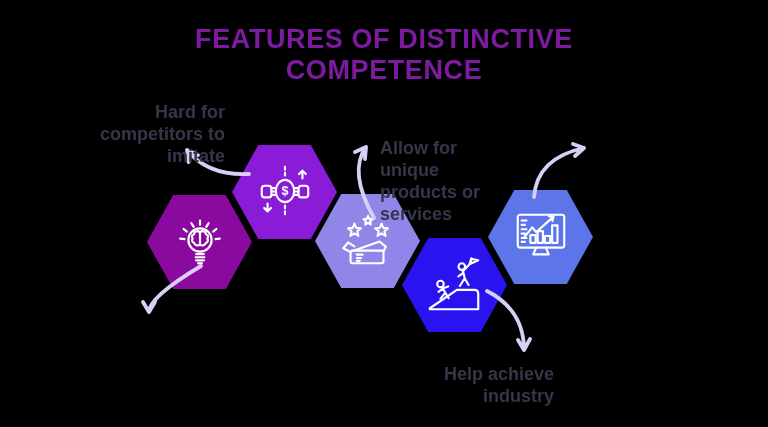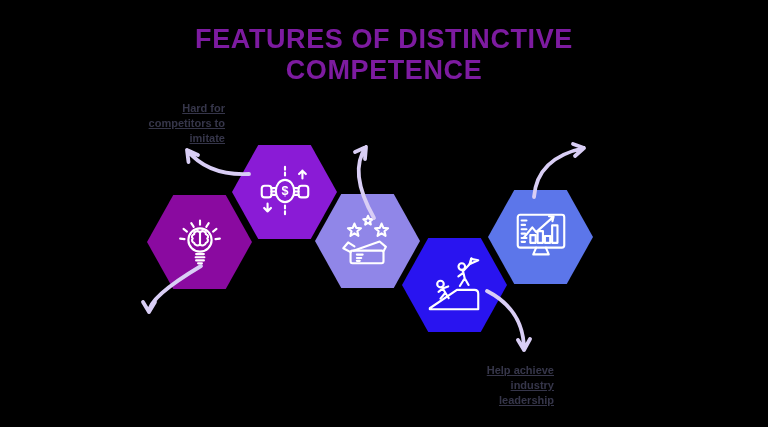--- a/index.html
+++ b/index.html
@@ -9,23 +9,22 @@
     font-family:"Liberation Sans", sans-serif;
   }
   .title {
     position:absolute; top:24px; left:0; right:0; margin:0;
     text-align:center; font-size:27px; line-height:31px;
     font-weight:bold; letter-spacing:0.6px; white-space:pre-line;
   }
   .labels-layer { position:absolute; inset:0; }
   .label {
     position:absolute; width:130px;
-    font-size:11px; line-height:15px; font-weight:bold;
+    font-size:18px; line-height:22px; font-weight:bold;
     white-space:pre-line;
-    text-decoration:underline;
   }
   .align-r { text-align:right; }
   .align-l { text-align:left; }
   .hex {
     position:absolute; width:105px; height:94px;
     clip-path:polygon(25% 0%,75% 0%,100% 50%,75% 100%,25% 100%,0% 50%);
     display:flex; align-items:center; justify-content:center;
   }
   .hex1 { left:147px; top:195px; }
   .hex2 { left:232px; top:145px; }
@@ -126,18 +125,21 @@
     <path d="M374,218 Q348,172 366,147 M366,147 L355,152 M366,147 L365,159"></path>
     <path d="M534,197 Q537,158 584,148 M584,148 L573,144 M584,148 L575,156"></path>
     <path d="M201,266 Q149,297 149,312 M149,312 L155,302 M149,312 L143,302"></path>
     <path d="M487,291 Q524,310 524,350 M524,350 L530,339 M524,350 L518,340"></path>
   </svg>
 
   <div class="labels-layer" style="color: rgb(54, 54, 74);">
     <div class="label align-r" style="left:95px;  top:101px;">Hard for
 competitors to
 imitate</div>
+    <div class="label align-l" style="left:380px; top:137px;">Allow for unique
+products or
+services</div>
     <div class="label align-r" style="left:424px; top:363px;">Help achieve
 industry
 leadership</div>
   </div>
 
 </div>
 
 </body></html>

